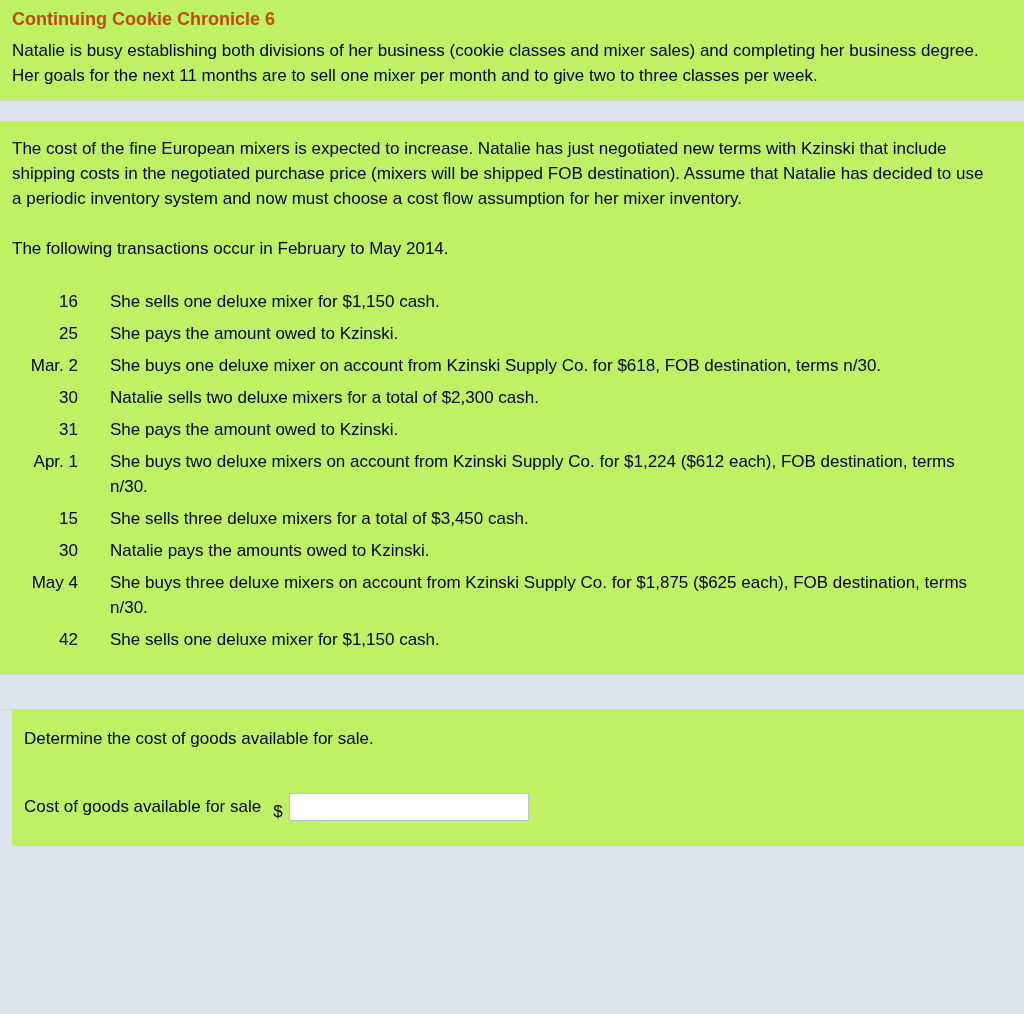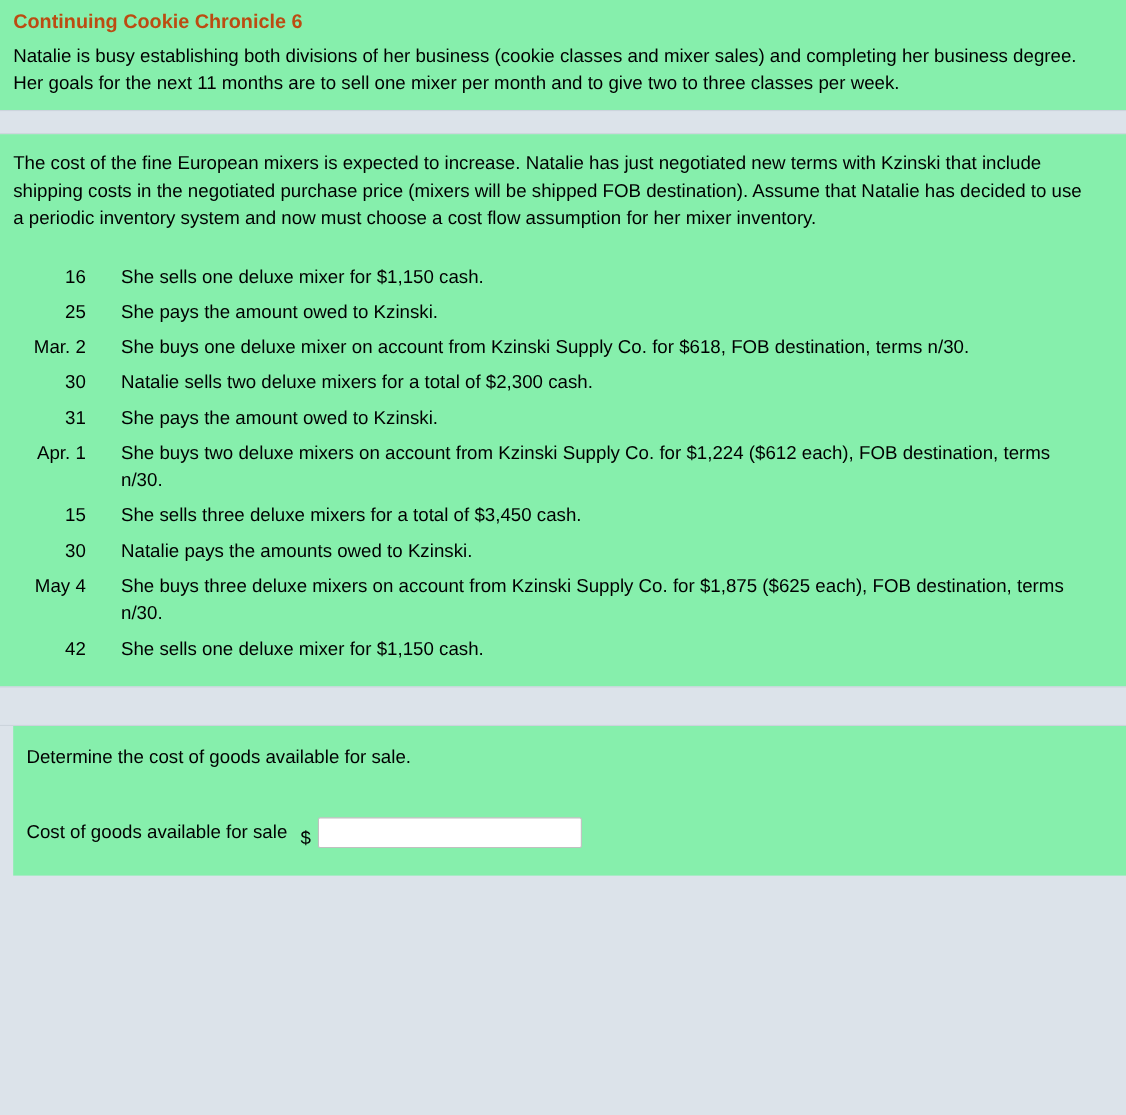--- a/index.html
+++ b/index.html
@@ -7,21 +7,21 @@
   body {
     width: 1024px;
     min-height: 1014px;
     background: var(--color-divider, #dce3ea);
     font-family: "Liberation Sans", sans-serif;
     font-size: 17px;
     line-height: 25px;
     color: var(--color-text, #000000);
   }
   .section {
-    background: #86efac;
+    background: #bef264;
     width: 1024px;
   }
   .sec-top { padding: 8px 34px 12px 12px; }
   .sec-main { padding: 14px 34px 18px 12px; }
   .sec-question { padding: 16px 34px 22px 12px; margin-left: 12px; }
   .divider { width: 1024px; border-top: 1px solid #ccd4dc; border-bottom: 1px solid #ccd4dc; }
   .divider-1 { height: 22px; }
   .divider-2 { height: 36px; }
   .page-title {
     margin: 0 0 8px 0;
@@ -72,20 +72,21 @@
 
 <div class="section sec-top">
   <h1 class="page-title">Continuing Cookie Chronicle 6</h1>
   <p>Natalie is busy establishing both divisions of her business (cookie classes and mixer sales) and completing her business degree. Her goals for the next 11 months are to sell one mixer per month and to give two to three classes per week.</p>
 </div>
 
 <div class="divider divider-1"></div>
 
 <div class="section sec-main">
   <p>The cost of the fine European mixers is expected to increase. Natalie has just negotiated new terms with Kzinski that include shipping costs in the negotiated purchase price (mixers will be shipped FOB destination). Assume that Natalie has decided to use a periodic inventory system and now must choose a cost flow assumption for her mixer inventory.</p>
+  <p>The following transactions occur in February to May 2014.</p>
 
   <table class="tx-table">
     <tbody>
       <tr>
         <td class="tx-date">16</td>
         <td class="tx-desc">She sells one deluxe mixer for $1,150 cash.</td>
       </tr>
       <tr>
         <td class="tx-date">25</td>
         <td class="tx-desc">She pays the amount owed to Kzinski.</td>

